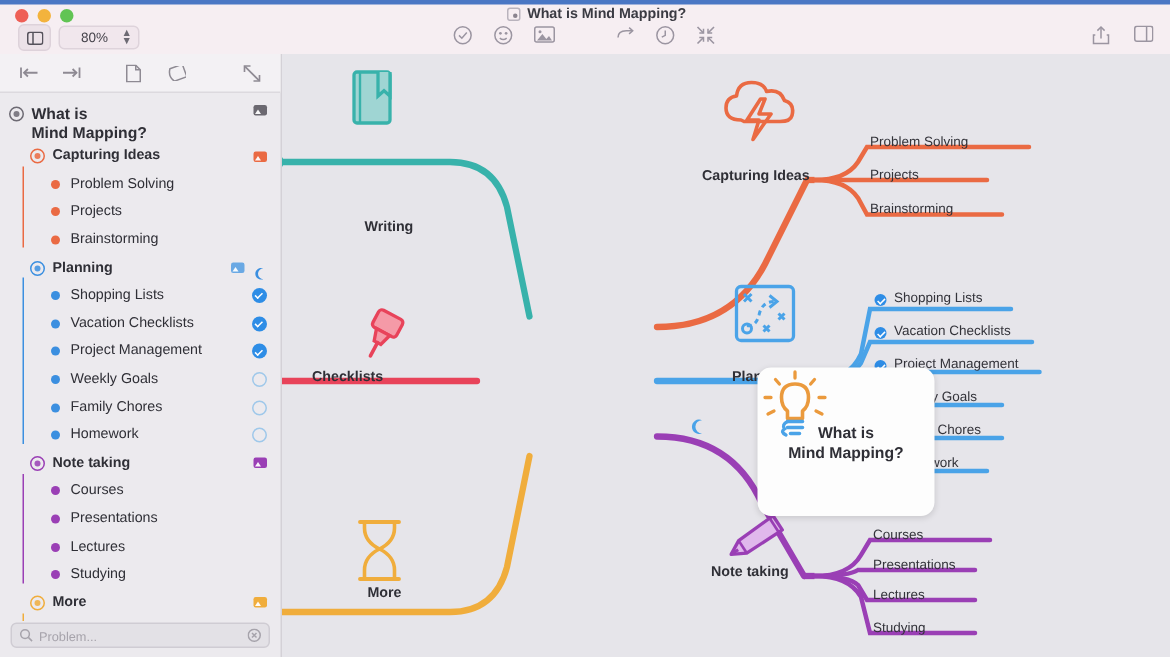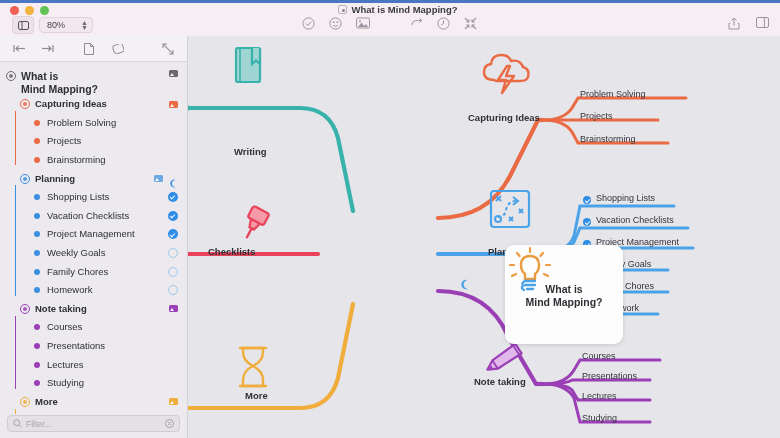--- a/index.html
+++ b/index.html
@@ -50,21 +50,21 @@
   }
   .icon-btn {
     width: 22px; height: 18px; border-radius: 4px;
     background: #ece2e8; display: flex; align-items: center; justify-content: center;
     border: 0.5px solid #ddd2da;
   }
   .zoom-field {
     height: 16px; min-width: 54px; border-radius: 4px; background: #f1e7ed;
     border: 0.5px solid #ded3db;
     display: flex; align-items: center; justify-content: space-between;
-    padding: 0 4px 0 7px; font-size: 9px; color: #44424a;
+    padding: 0 4px 0 14px; font-size: 9px; color: #44424a;
   }
   .stepper { display: flex; flex-direction: column; line-height: 5px; font-size: 7px; color: #6d6a73; }
 
   
   .center-tools {
     position: absolute; left: 0; top: 17px; width: 780px;
     display: flex; justify-content: center; align-items: center; gap: 13px;
   }
   .center-tools .gap { width: 14px; }
   .tool-icon { width: 14px; height: 14px; color: #9b95a1; }
@@ -468,21 +468,21 @@
     </div>
 
     <div class="filter-bar">
       <div class="filter-field">
         <span style="display:flex;color:#a6a3ab;">
           <svg width="9" height="9" viewBox="0 0 9 9">
               <circle cx="3.7" cy="3.7" r="2.9" fill="none" stroke="currentColor" stroke-width="1"></circle>
               <path d="M5.9 5.9 L8.4 8.4" stroke="currentColor" stroke-width="1"></path>
             </svg>
         </span>
-        <span class="ph">Filter...</span>
+        <span class="ph">Problem...</span>
         <span class="filter-clear">
           <svg width="9" height="9" viewBox="0 0 9 9">
               <circle cx="4.5" cy="4.5" r="4" fill="none" stroke="currentColor" stroke-width="1"></circle>
               <path d="M3 3 L6 6 M6 3 L3 6" stroke="currentColor" stroke-width="1"></path>
             </svg>
         </span>
       </div>
     </div>
   </div>
 
@@ -585,21 +585,21 @@
         </g>
       </svg>
     </div>
 
     <div class="moon-canvas" style="left:272px; top:243px;">
       <svg width="11" height="11" viewBox="0 0 11 11">
           <path d="M8 1.1 A4.8 4.8 0 1 0 8 9.9 A3.9 3.9 0 0 1 8 1.1 Z" fill="#4aa3e8"></path>
         </svg>
     </div>
 
-    <div class="node-label" style="left:46px; top:110px;">Writing</div>
+    <div class="node-label" style="left:55px; top:110px;">Writing</div>
     <div class="node-label" style="left:20px; top:210px;">Checklists</div>
     <div class="node-label" style="left:57px; top:354px;">More</div>
 
     <div class="node-label" style="left:280px; top:76px;">Capturing Ideas</div>
     <div class="node-label" style="left:300px; top:210px;">Planning</div>
     <div class="node-label" style="left:286px; top:340px;">Note taking</div>
 
     <div class="leaf-label" style="left:392px; top:53px;">Problem Solving</div>
     <div class="leaf-label" style="left:392px; top:75px;">Projects</div>
     <div class="leaf-label" style="left:392px; top:98px;">Brainstorming</div>

